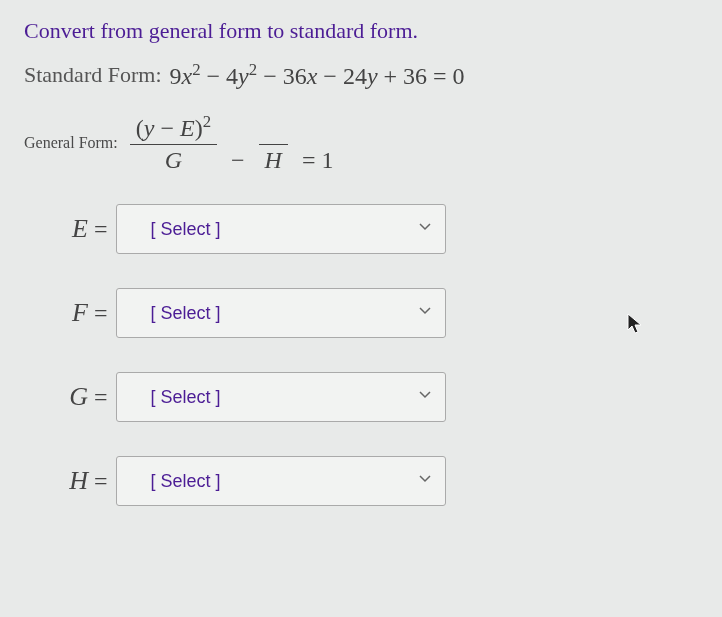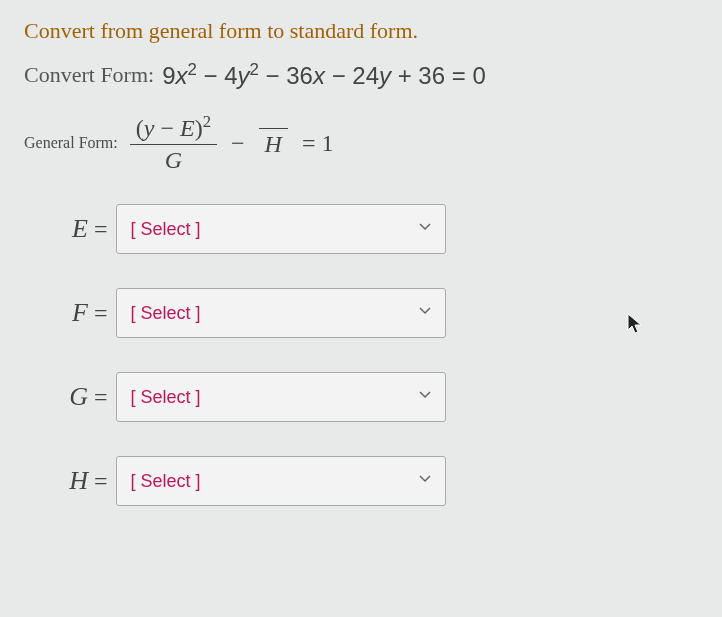--- a/index.html
+++ b/index.html
@@ -12,48 +12,48 @@
       height: 617px;
       background: #e8eae9;
       font-family: Georgia, 'Times New Roman', serif;
       color: #4a4a4a;
       padding: 18px 24px;
       position: relative;
       overflow: hidden;
     }
     .instruction {
       font-size: 22px;
-      color: #a16207;
+      color: #4c1d95;
       margin-bottom: 16px;
     }
     .form-line {
       font-size: 22px;
       color: #555;
       margin-bottom: 22px;
       display: flex;
       align-items: center;
       gap: 8px;
     }
     .form-label {
       font-family: Georgia, serif;
     }
     .math {
-      font-family: Liberation Sans, sans-serif;
+      font-family: Liberation Serif, serif;
       font-size: 24px;
       color: #444;
     }
     .standard-line {
       display: flex;
       align-items: center;
       gap: 12px;
       margin-bottom: 30px;
     }
     .frac-wrap {
       display: flex;
-      align-items: center;
+      align-items: flex-end;
       gap: 14px;
       font-family: 'Times New Roman', serif;
       color: #444;
     }
     .frac {
       display: inline-flex;
       flex-direction: column;
       align-items: center;
       font-size: 24px;
     }
@@ -102,21 +102,22 @@
       display: flex;
       align-items: center;
       justify-content: space-between;
       padding: 0 14px;
       font-family: Arial, sans-serif;
       font-size: 18px;
       color: #444;
       cursor: pointer;
     }
     .select-placeholder {
-      color: #be185d;
+      color: #4c1d95;
+      margin-left: 20px;
     }
     .chevron {
       width: 12px;
       height: 12px;
     }
     .chevron svg {
       width: 12px;
       height: 8px;
       display: block;
     }
@@ -125,21 +126,21 @@
       right: 78px;
       top: 312px;
     }
   </style>
 </head>
 <body>
 
 <div class="instruction">Convert from general form to standard form.</div>
 
 <div class="form-line">
-  <span class="form-label">Convert Form:</span>
+  <span class="form-label">Standard Form:</span>
   <span class="math">
     9<span style="font-style:italic">x</span><sup>2</sup> − 4<span style="font-style:italic">y</span><sup>2</sup> − 36<span style="font-style:italic">x</span> − 24<span style="font-style:italic">y</span> + 36 = 0
   </span>
 </div>
 
 <div class="standard-line">
   <span class="form-label">General Form:</span>
   <span class="frac-wrap">
     <span class="frac">
       <span class="num">(<span style="font-style:italic">y</span> − <span style="font-style:italic">E</span>)<sup>2</sup></span>

